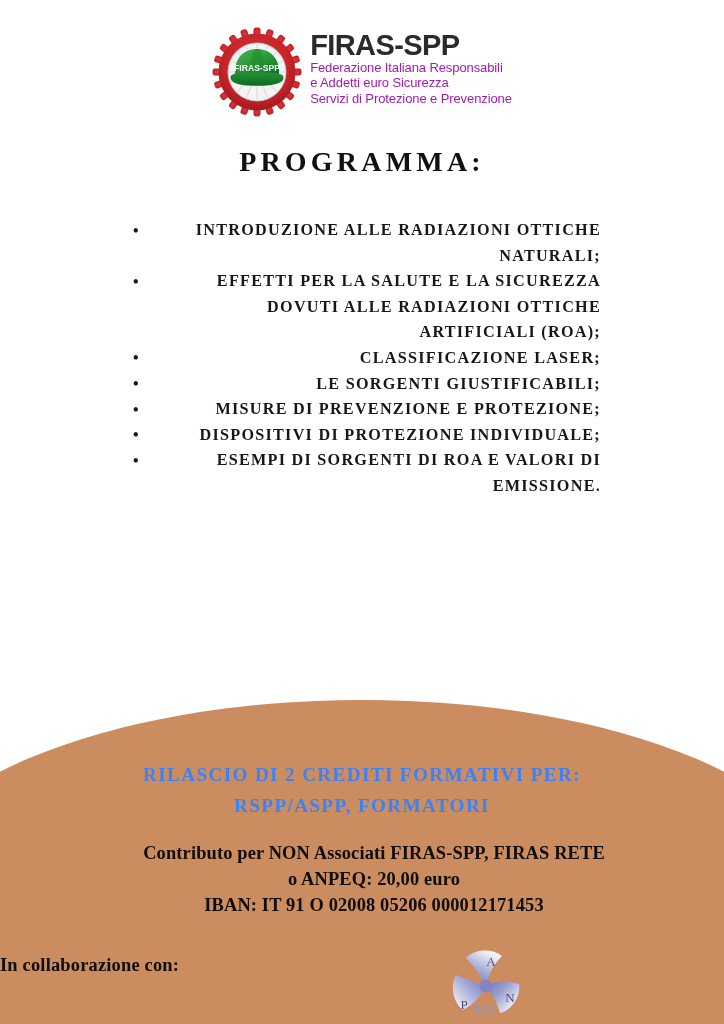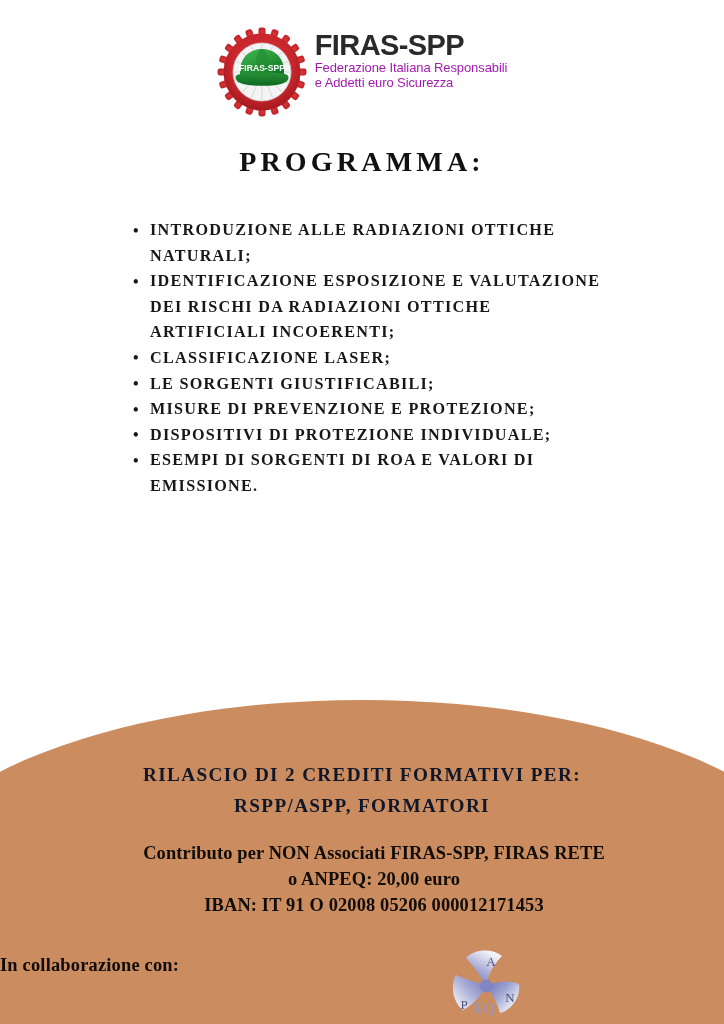--- a/index.html
+++ b/index.html
@@ -90,20 +90,21 @@
   #program-list li {
     position: relative;
     padding-left: 19px;
     font-family: "Liberation Serif", serif;
     font-weight: bold;
     font-size: 16.2px;
     line-height: 25.6px;
     letter-spacing: 1.25px;
     color: #17171a;
     text-transform: uppercase;
+    text-align: right;
   }
   #program-list li::before {
     content: "\2022";
     position: absolute;
     left: 2px;
     top: -0.5px;
     font-size: 16px;
     letter-spacing: 0;
     color: #17171a;
   }
@@ -131,21 +132,21 @@
     position: absolute;
     left: 0;
     top: 59px;
     width: 724px;
     text-align: center;
     font-family: "Liberation Serif", serif;
     font-weight: bold;
     font-size: 19.2px;
     line-height: 31px;
     letter-spacing: 1.35px;
-    color: #0f172a;
+    color: #3b82f6;
     text-transform: uppercase;
   }
 
   #contribution-block {
     position: absolute;
     left: 12px;
     top: 140px;
     width: 724px;
     text-align: center;
     font-family: "Liberation Serif", serif;
@@ -256,28 +257,29 @@
           <path d="M45 22 C49 22 51.6 30 51.6 44.5 L51.6 50 L38.4 50 L38.4 44.5 C38.4 30 41 22 45 22 Z" fill="#1f8c30" opacity="0.55"></path>
           <text x="45" y="44.3" text-anchor="middle" font-family="Liberation Sans, sans-serif" font-size="8.6" font-weight="bold" fill="#ffffff">FIRAS-SPP</text>
         </g>
       </svg>
     </div>
 
     <div id="logo-text">
       <div id="org-name">FIRAS-SPP</div>
       <div class="org-sub">Federazione Italiana Responsabili</div>
       <div class="org-sub">e Addetti euro Sicurezza</div>
+      <div class="org-sub">Servizi di Protezione e Prevenzione</div>
     </div>
   </div>
 
   <div id="title">PROGRAMMA:</div>
 
   <ul id="program-list">
     <li>Introduzione alle radiazioni ottiche naturali;</li>
-    <li>Identificazione esposizione e valutazione dei rischi da radiazioni ottiche artificiali incoerenti;</li>
+    <li>Effetti per la salute e la sicurezza dovuti alle radiazioni ottiche artificiali (ROA);</li>
     <li>Classificazione laser;</li>
     <li>Le sorgenti giustificabili;</li>
     <li>Misure di prevenzione e protezione;</li>
     <li>Dispositivi di protezione individuale;</li>
     <li>Esempi di sorgenti di ROA e valori di emissione.</li>
   </ul>
 
   <div id="dome"></div>
 
   <div id="dome-content">

